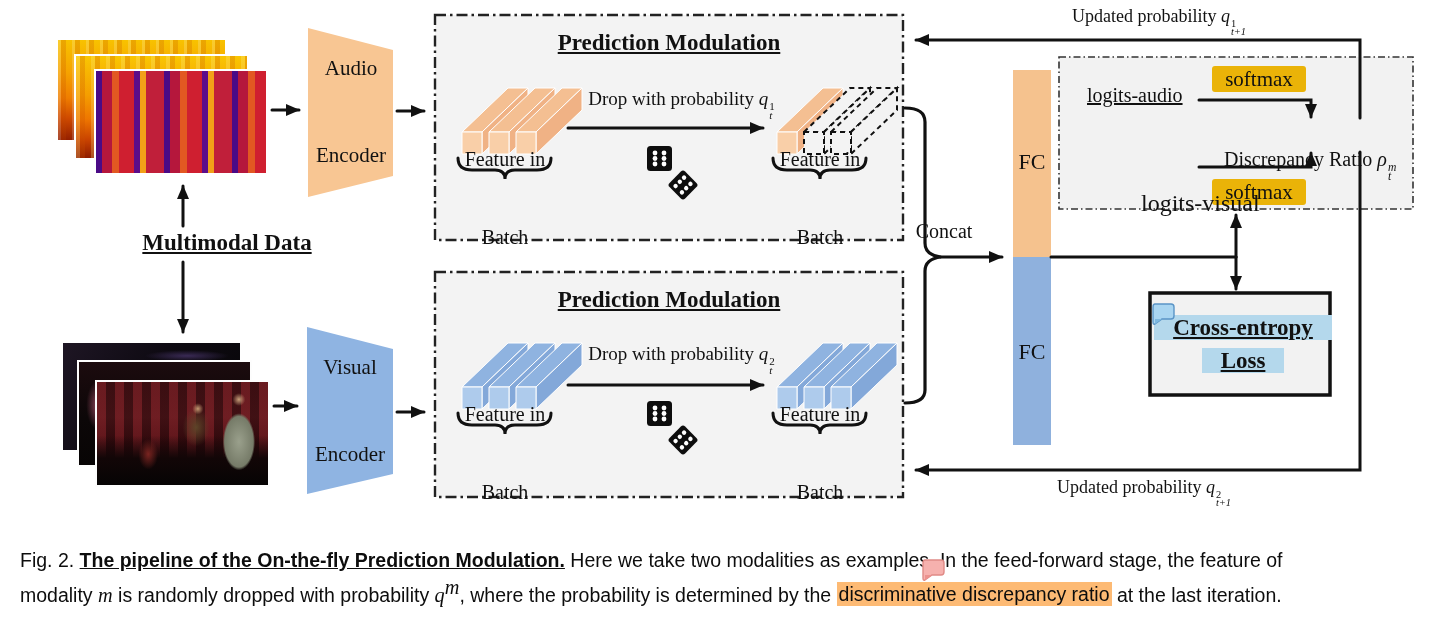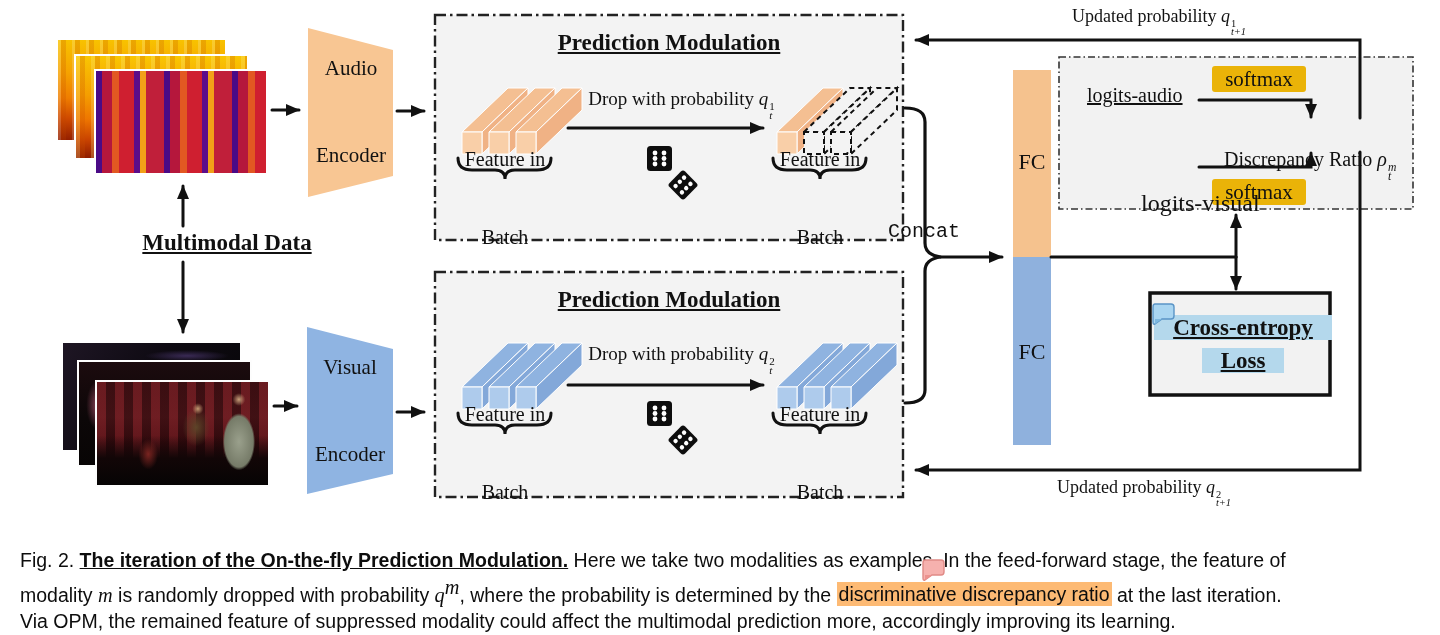--- a/index.html
+++ b/index.html
@@ -250,21 +250,21 @@
   </div>
   <div class="lbl ctr two-line" style="left:505px;top:453px;font-size:20px;line-height:26px;">
     <span>Feature in</span>
     <span>Batch</span>
   </div>
   <div class="lbl ctr two-line" style="left:820px;top:453px;font-size:20px;line-height:26px;">
     <span>Feature in</span>
     <span>Batch</span>
   </div>
 
-  <div class="lbl ctr" style="left:924px;top:231px;font-size:20px;font-family:Liberation Mono, monospace;">Concat</div>
+  <div class="lbl ctr" style="left:944px;top:231px;font-size:20px;">Concat</div>
   <div class="lbl ctr" style="left:1032px;top:162px;font-size:22px;">FC</div>
   <div class="lbl ctr" style="left:1032px;top:352px;font-size:22px;">FC</div>
 
   <div class="badge" style="left:1212px;top:66px;width:94px;height:26px;font-family:'Liberation Serif',serif;">softmax</div>
   <div class="badge" style="left:1212px;top:179px;width:94px;height:26px;font-family:'Liberation Serif',serif;">softmax</div>
 
   <div class="lbl" style="left:1087px;top:84px;font-size:20px;text-decoration:underline;">logits-audio</div>
   <div class="lbl" style="left:1141px;top:149px;font-size:24px;margin-top:41px;">logits-visual</div>
 
   <div class="lbl" style="left:1204px;top:125px;font-size:20px;">
@@ -286,18 +286,17 @@
   <svg class="note" style="left:1152px;top:303px;" width="24" height="23">
     <path d="M3,1 H19 Q22,1 22,4 V13 Q22,16 19,16 H10 L3,21 Q1,22 1,19 V4 Q1,1 3,1 Z" fill="#a9d5f1" stroke="#5a94c6" stroke-width="1.4"></path>
     <path d="M3,16 L10,16 L3,21 Z" fill="#7db8e0"></path>
   </svg>
   <svg class="note" style="left:922px;top:559px;" width="24" height="23">
     <path d="M3,1 H19 Q22,1 22,4 V13 Q22,16 19,16 H10 L3,21 Q1,22 1,19 V4 Q1,1 3,1 Z" fill="#f6b1ae" stroke="#e08a86" stroke-width="1.4"></path>
     <path d="M3,16 L10,16 L3,21 Z" fill="#ec928e"></path>
   </svg>
 
   <div id="caption">
-    <div class="cap-line"><span>Fig. 2. </span><span class="bold">The iteration of the On-the-fly Prediction Modulation.</span><span> Here we take two modalities as examples. In the feed-forward stage, the feature of</span></div>
+    <div class="cap-line"><span>Fig. 2. </span><span class="bold">The pipeline of the On-the-fly Prediction Modulation.</span><span> Here we take two modalities as examples. In the feed-forward stage, the feature of</span></div>
     <div class="cap-line"><span>modality </span><span class="cap-math">m</span><span> is randomly dropped with probability </span><span class="cap-math">q</span><sup class="cap-math">m</sup><span>, where the probability is determined by the </span><span class="hl-pink">discriminative discrepancy ratio</span><span> at the last iteration.</span></div>
-    <div class="cap-line"><span>Via OPM, the remained feature of suppressed modality could affect the multimodal prediction more, accordingly improving its learning.</span></div>
   </div>
 
 </div>
 
 </body></html>

